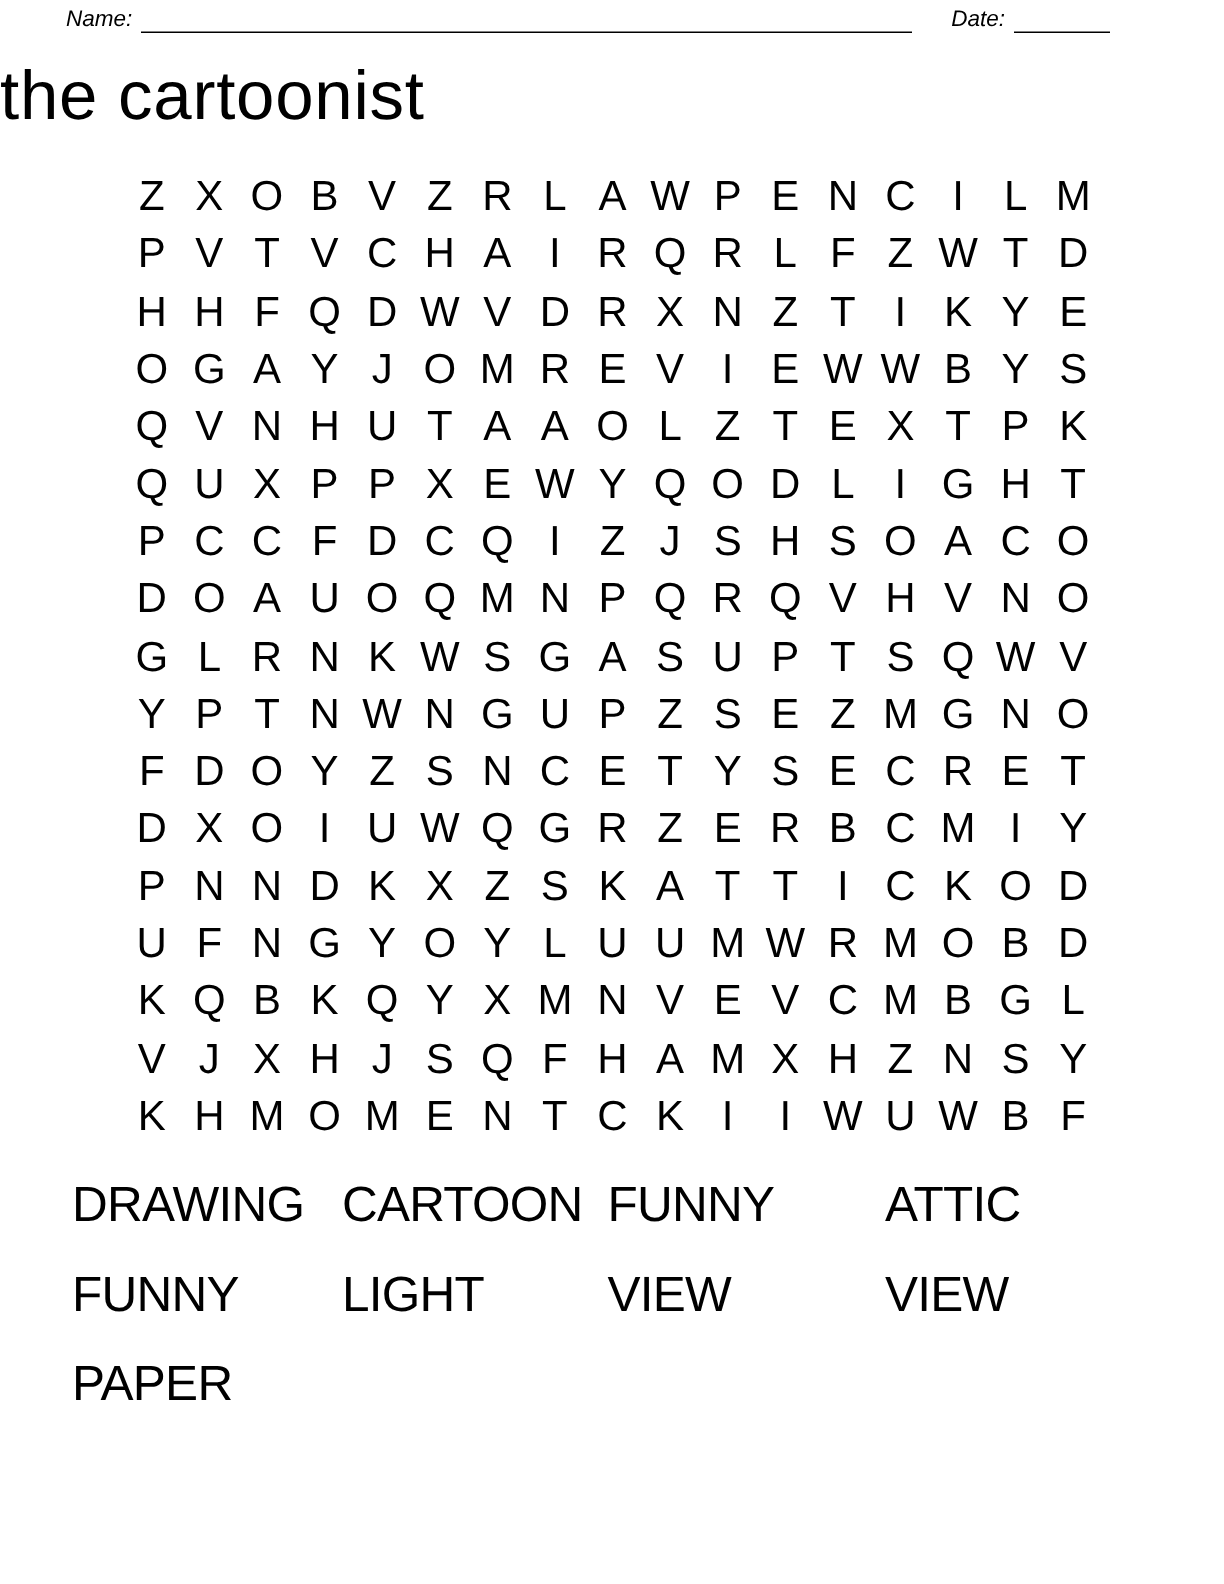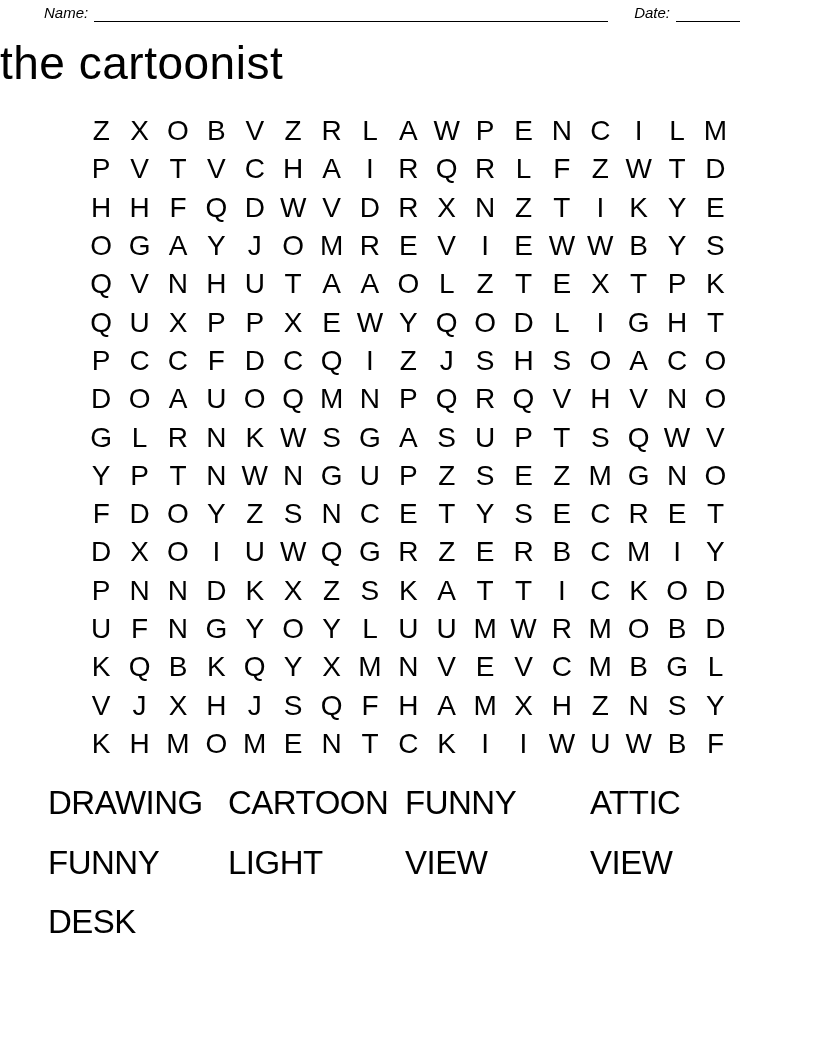--- a/index.html
+++ b/index.html
@@ -382,14 +382,14 @@
 
 <div class="words">
     <div class="word">DRAWING</div>
     <div class="word">CARTOON</div>
     <div class="word">FUNNY</div>
     <div class="word">ATTIC</div>
     <div class="word">FUNNY</div>
     <div class="word">LIGHT</div>
     <div class="word">VIEW</div>
     <div class="word">VIEW</div>
-    <div class="word">DESK</div>
+    <div class="word">PAPER</div>
   </div>
 
 </body></html>

